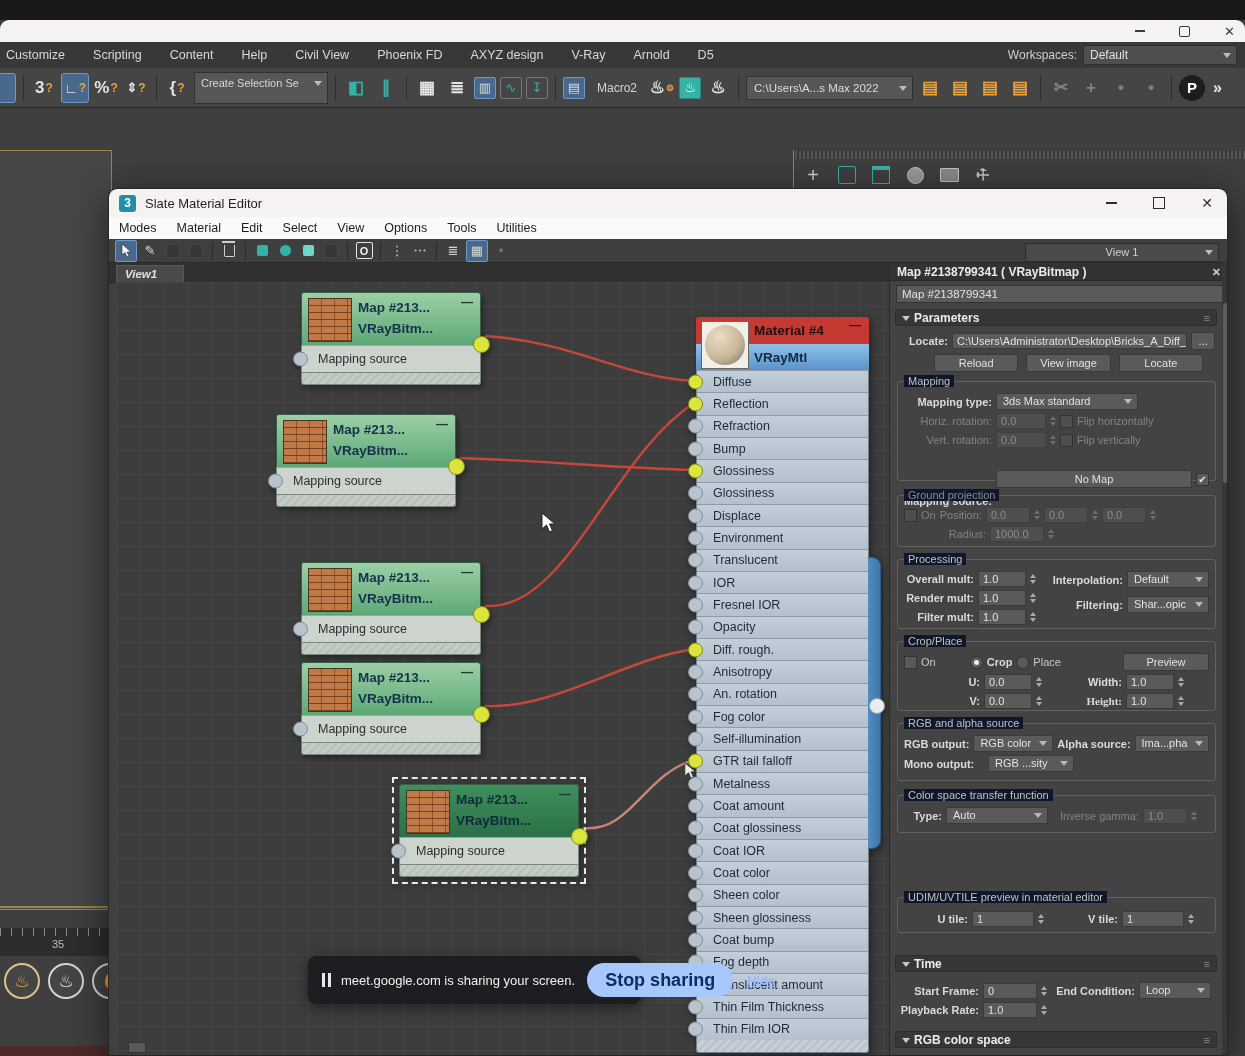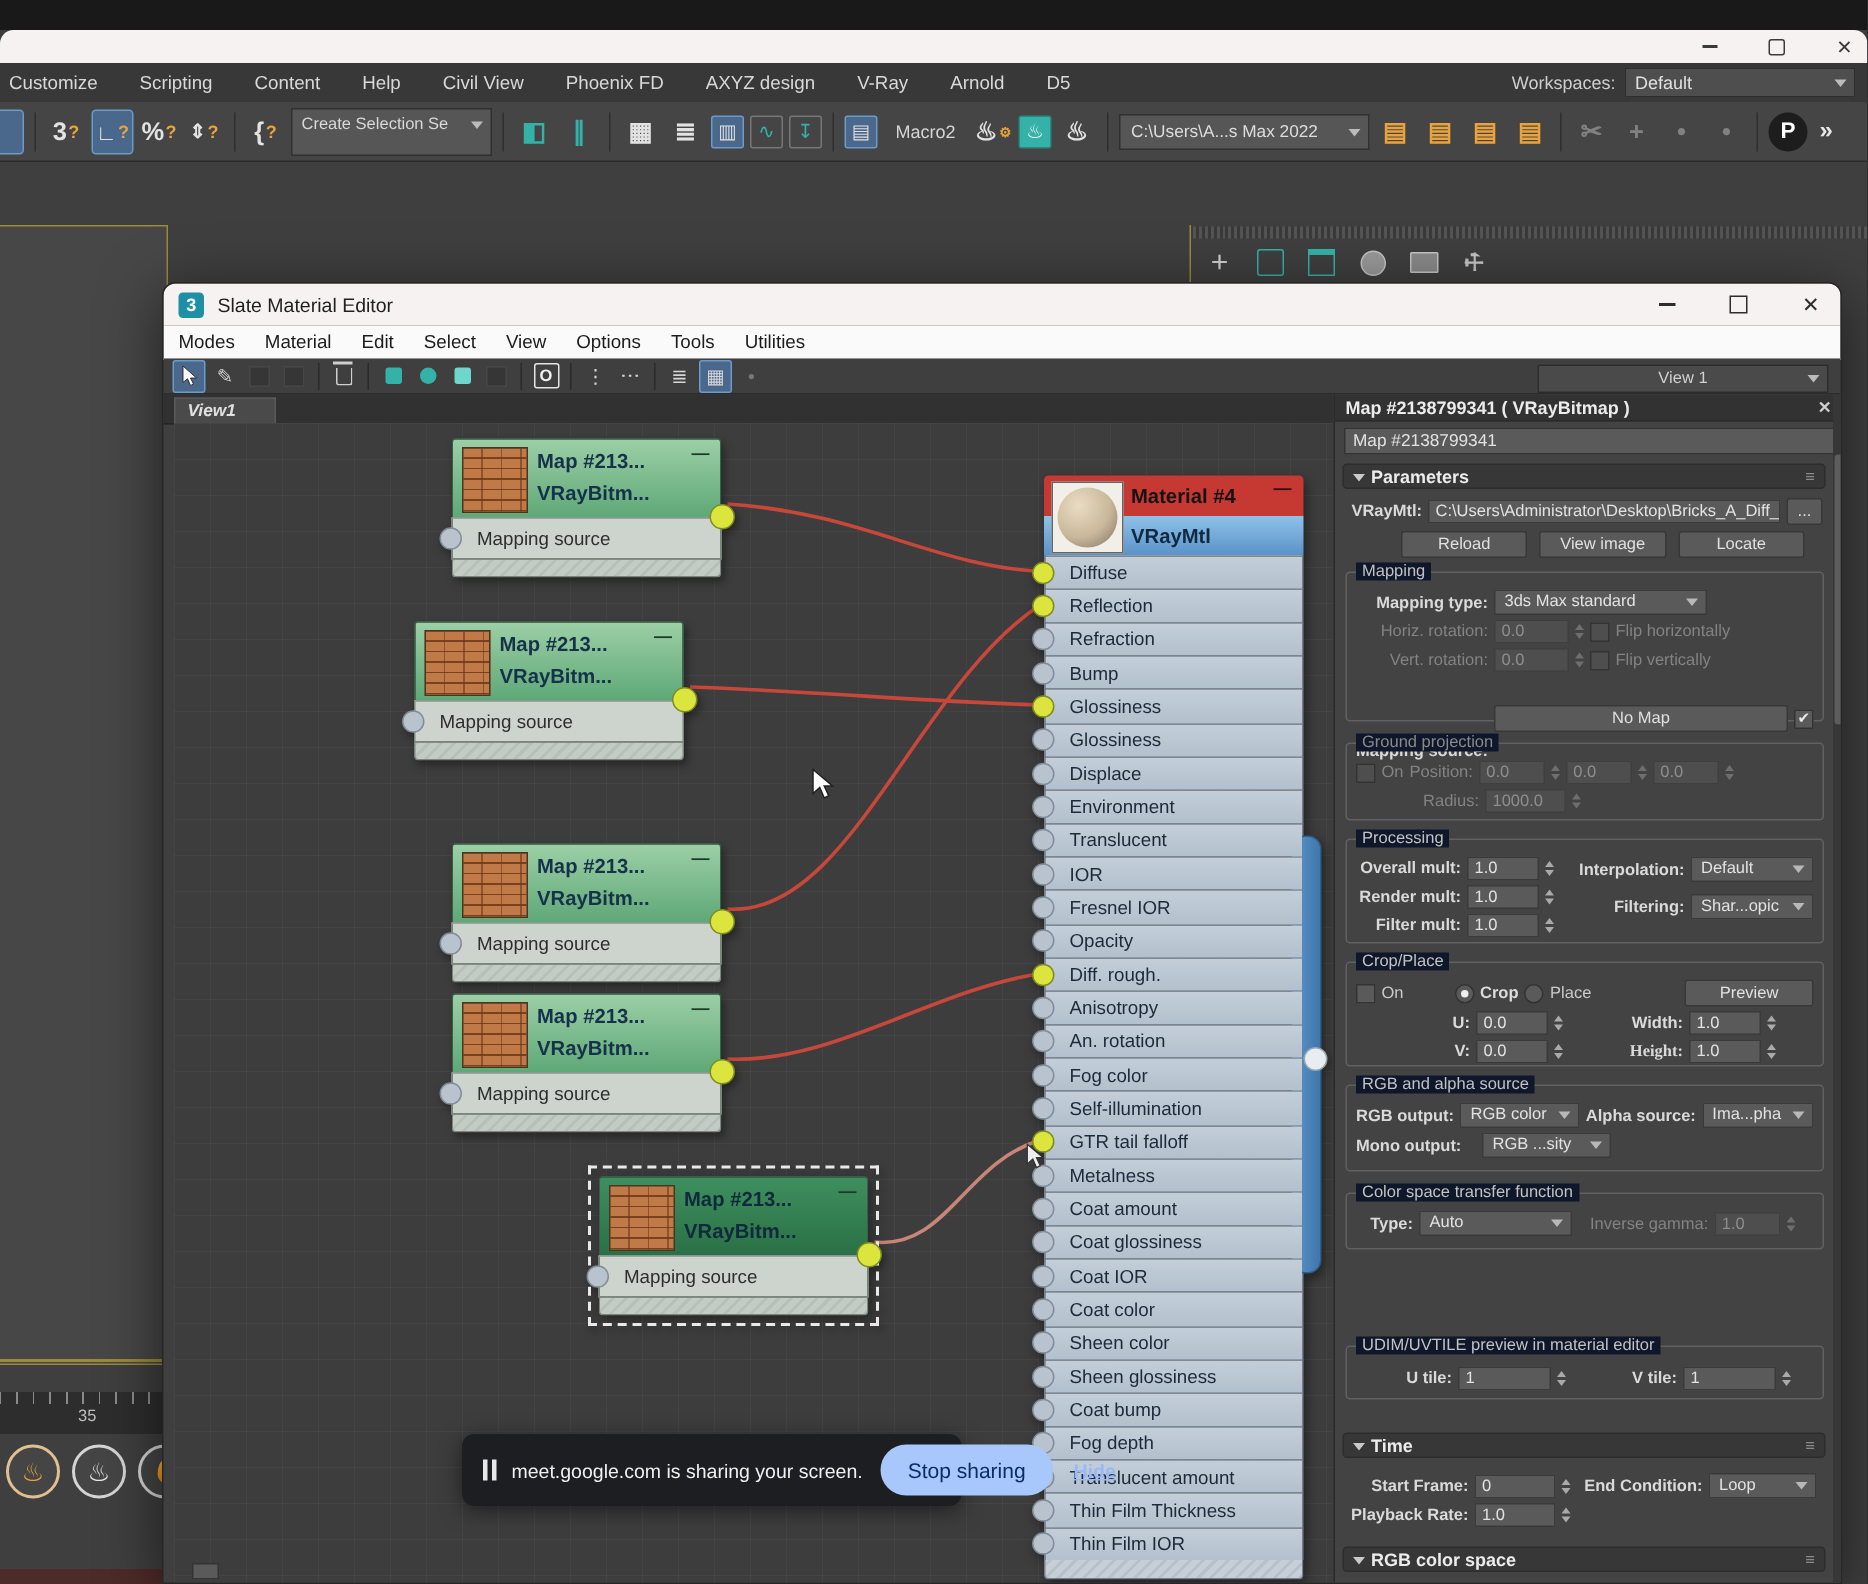--- a/index.html
+++ b/index.html
@@ -151,21 +151,21 @@
   .dis .cb{background:#4e4e4e;}
   .dis .spin .up{border-bottom-color:#6e6e6e;}
   .dis .spin .dn{border-top-color:#6e6e6e;}
   
   .cursor{position:absolute;z-index:20;}
   
   .notif{position:absolute;left:308px;top:956px;width:333px;height:48px;background:rgba(28,29,32,.97);border-radius:8px;display:flex;align-items:center;z-index:60;box-shadow:0 3px 14px rgba(0,0,0,.5);}
   .pause{display:flex;gap:3px;margin:0 10px 0 14px;}
   .pause i{width:3px;height:14px;background:#e8e8e8;display:block;}
   .notif-text{color:#f0f0f0;font-size:13px;white-space:nowrap;}
-  .stopbtn{margin-left:12px;background:#a8c7fa;color:#0a2e63;font-size:14px;font-weight:normal;border-radius:17px;height:34px;line-height:34px;padding:0 18px;white-space:nowrap;}
+  .stopbtn{margin-left:12px;background:#a8c7fa;color:#0a2e63;font-size:18px;font-weight:bold;border-radius:17px;height:34px;line-height:34px;padding:0 18px;white-space:nowrap;}
   .hidelink{margin-left:14px;color:#9ab8f5;font-size:13px;font-weight:bold;text-decoration:underline;}
   .corner-sq{position:absolute;left:12px;bottom:4px;width:16px;height:9px;background:#5a5a5a;border:1px solid #333;}
 </style>
 </head>
 <body>
 
 <div class="screen">
 
   <div class="os-black"></div>
   <div class="os-titlebar">
@@ -708,21 +708,21 @@
         <span class="x">✕</span>
       </div>
       <div class="pname">Map #2138799341</div>
 
       <div class="rollout" style="top:46px;">
         <span>Parameters</span>
         <span class="rmenu">≡</span>
       </div>
 
       <div class="fr" style="position:absolute;left:10px;top:66px;right:14px;">
-        <span class="lab b" style="width:48px;">VRayMtl:</span>
+        <span class="lab b" style="width:48px;">Locate:</span>
         <span class="field" style="flex:1;overflow:hidden;white-space:nowrap;">C:\Users\Administrator\Desktop\Bricks_A_Diff_01</span>
         <span class="btn" style="width:22px;">...</span>
       </div>
       <div class="fr" style="position:absolute;left:44px;top:88px;right:26px;gap:8px;">
         <span class="btn" style="flex:1;">Reload</span>
         <span class="btn" style="flex:1;">View image</span>
         <span class="btn" style="flex:1;">Locate</span>
       </div>
 
       <div class="grp" style="top:118px;height:100px;">

